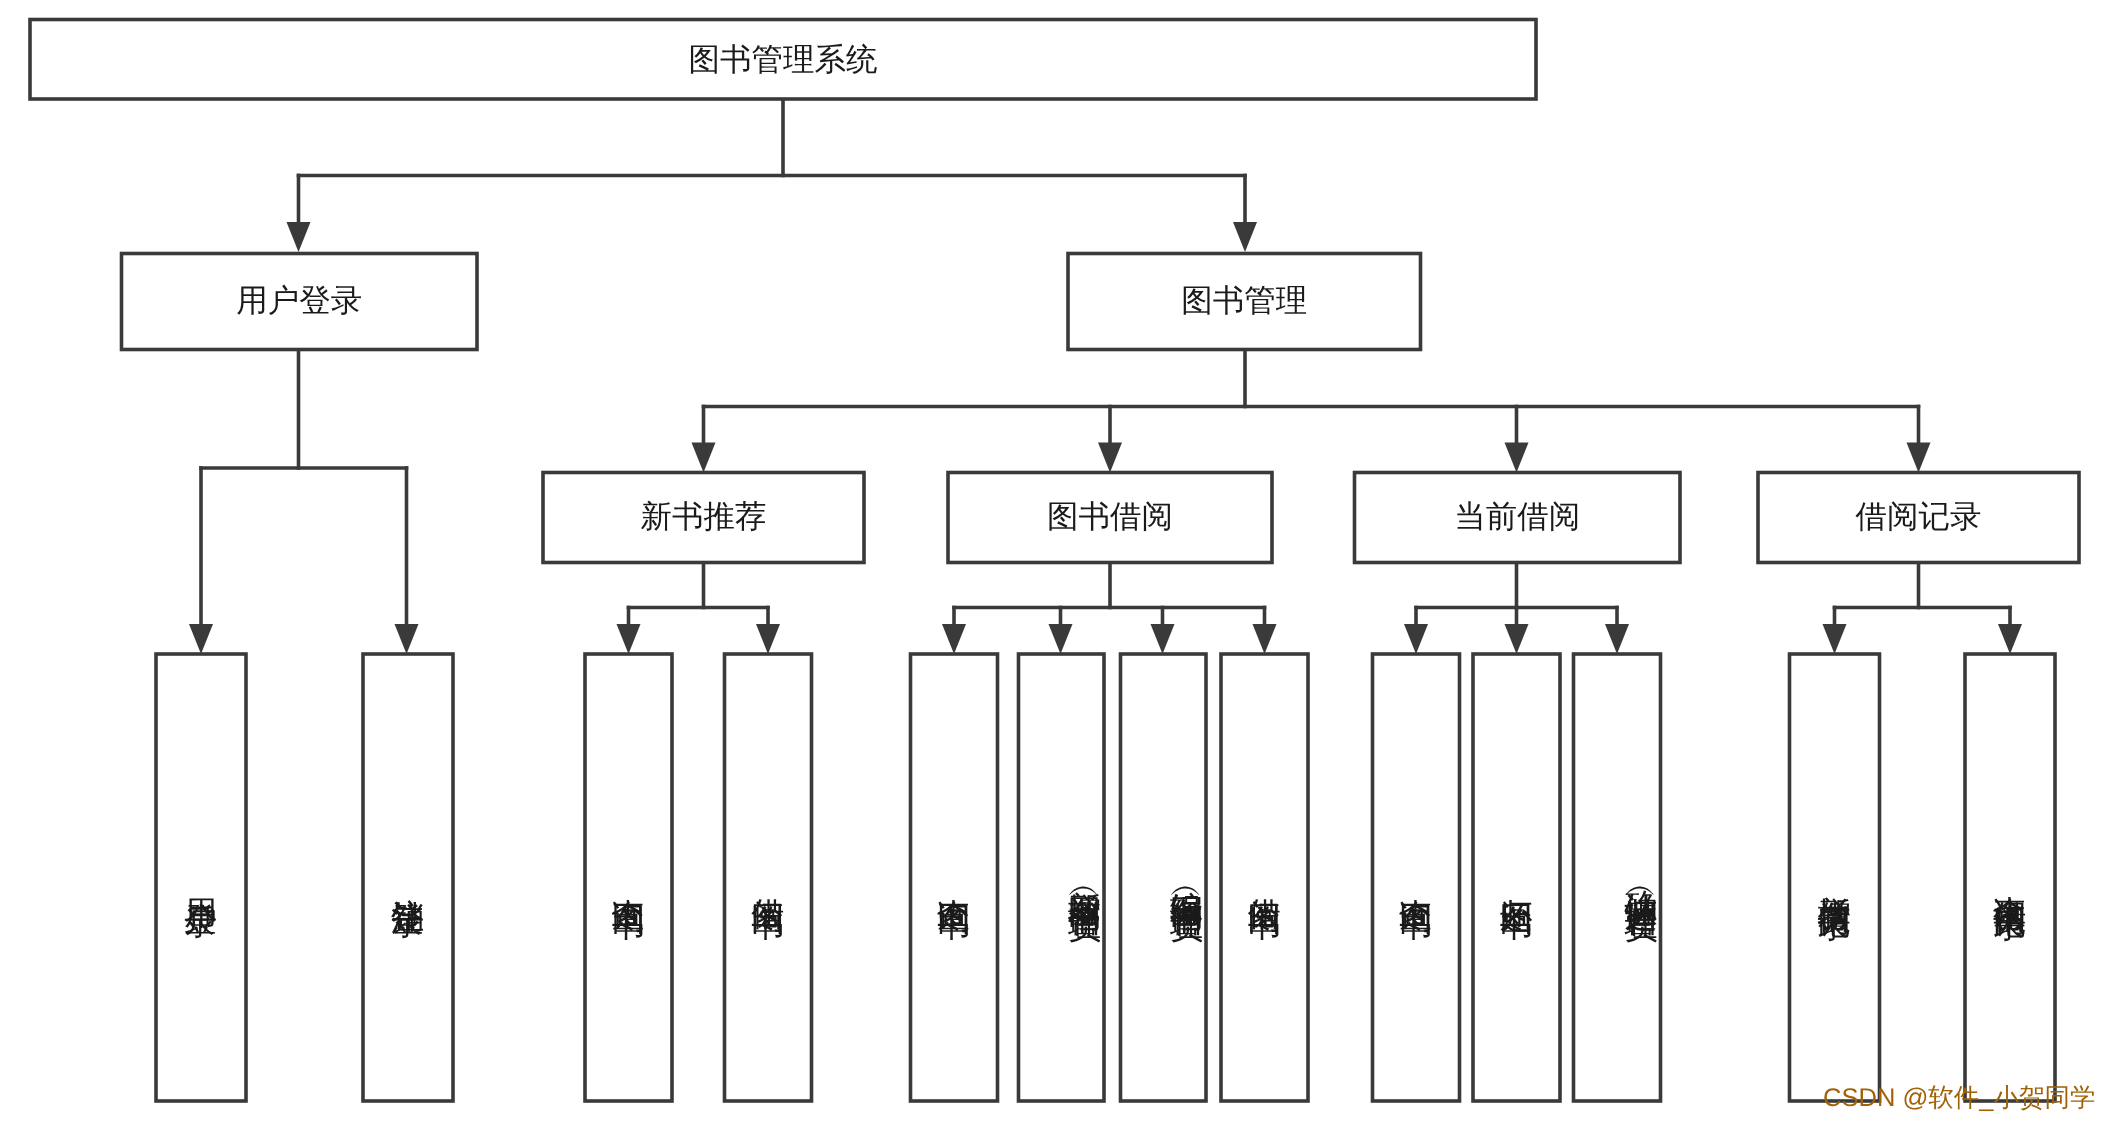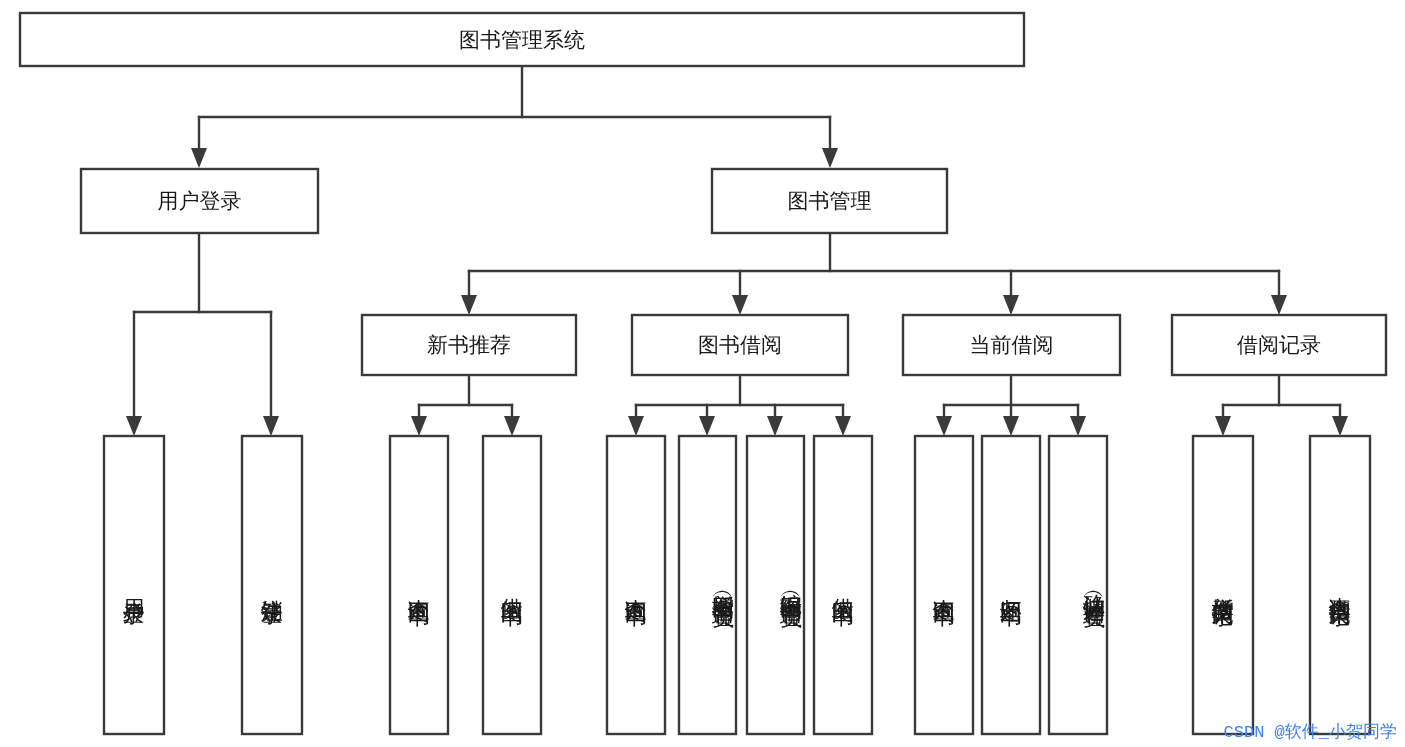--- a/index.html
+++ b/index.html
@@ -58,23 +58,23 @@
     color: #1a1a1a;
     letter-spacing: 2px;
     text-align: center;
     white-space: nowrap;
     user-select: none;
   }
   #watermark {
     position: absolute;
     right: 8px;
     bottom: 4px;
-    font-family: Liberation Mono, monospace;
+    font-family: Liberation Sans, sans-serif;
     font-size: 17px;
-    color: #3b82f6;
+    color: #a16207;
     white-space: nowrap;
     user-select: none;
   }
 </style>
 </head>
 <body>
 
 <div id="diagram-root">
 
   <svg id="diagram-svg" viewBox="0 0 1405 747">

